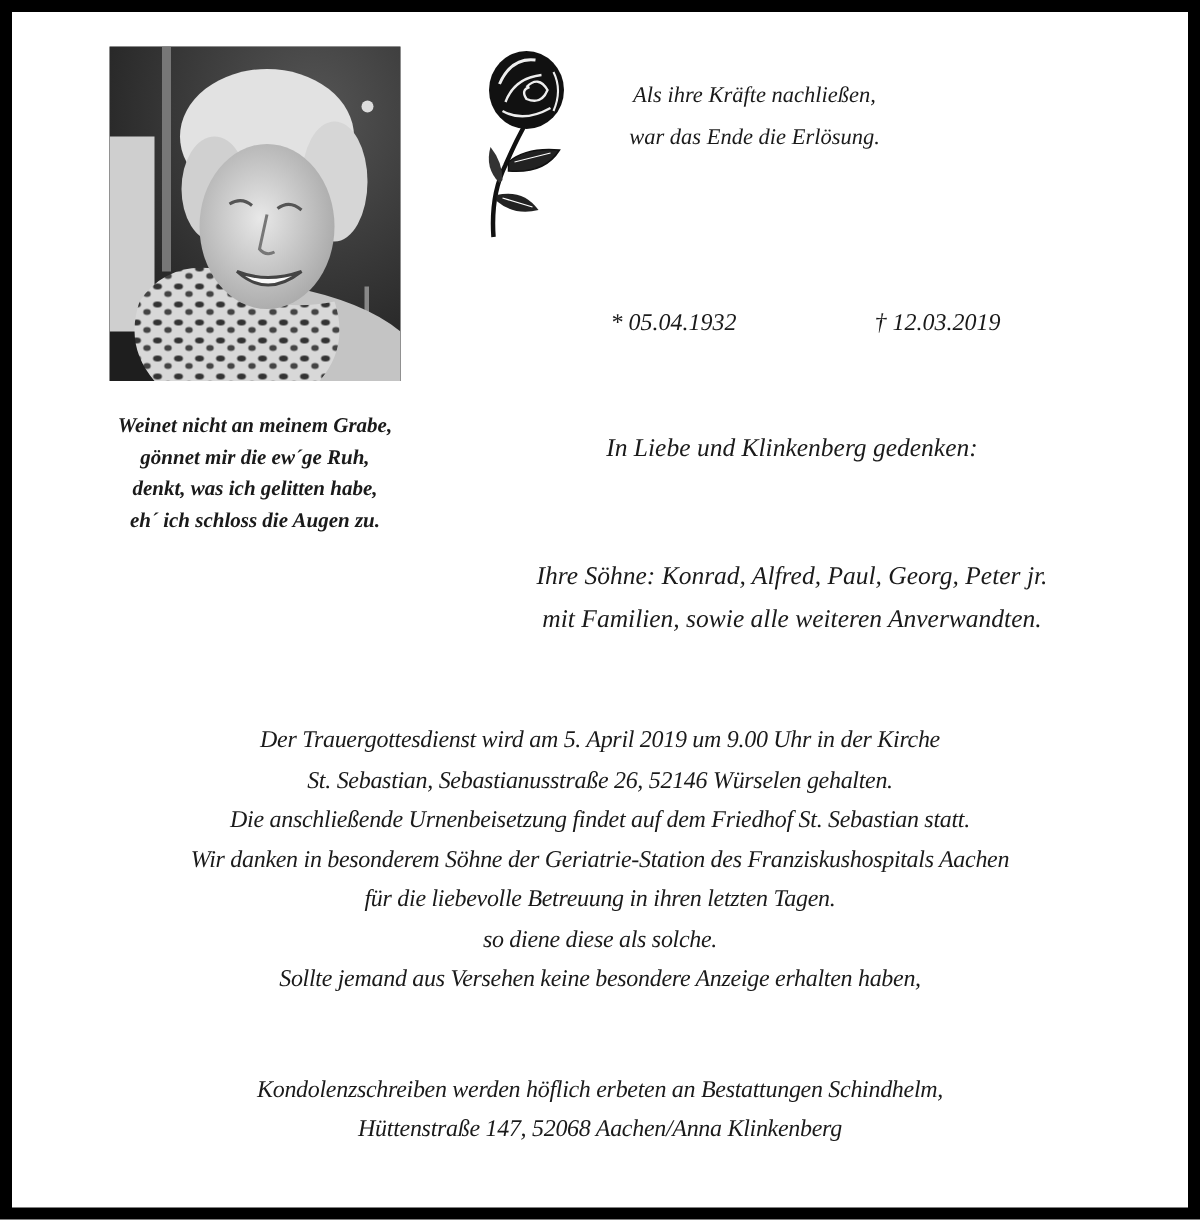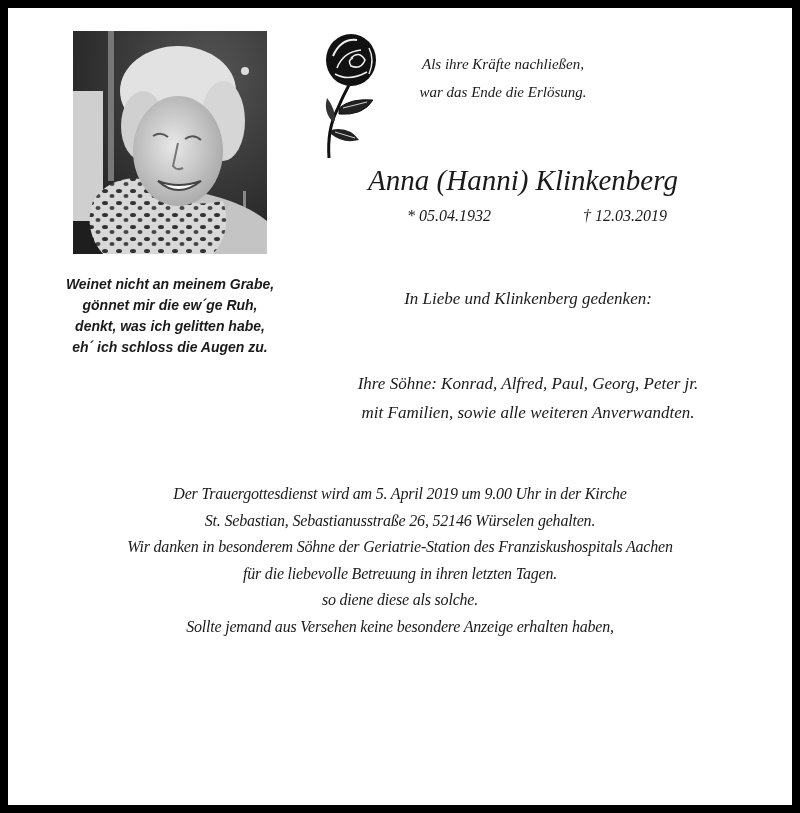--- a/index.html
+++ b/index.html
@@ -9,21 +9,21 @@
       background: #fff; color: #1a1a1a;
       font-family: "DejaVu Serif", "Liberation Serif", serif; font-style: italic;
     }
     .photo {
       position: absolute; left: 65px; top: 23px; width: 194px; height: 223px;
       background: #333; overflow: hidden;
     }
     .photo svg { display: block; }
     .poem-left {
       position: absolute; left: 30px; top: 266px; width: 264px; text-align: center;
-      font-family: Liberation Sans, sans-serif; font-size: 14px; line-height: 21px; font-weight: bold;
+      font-family: Liberation Serif, serif; font-size: 14px; line-height: 21px; font-weight: bold;
     }
     .rose { position: absolute; left: 313px; top: 22px; width: 60px; height: 130px; }
     .motto {
       position: absolute; left: 385px; top: 42px; width: 220px; text-align: center;
       font-family: "Liberation Serif", serif; font-size: 15px; line-height: 28px;
     }
     .name {
       position: absolute; left: 310px; top: 152px; width: 410px; text-align: center;
       font-family: "Liberation Serif", serif; font-size: 29px; line-height: 40px;
     }
@@ -120,35 +120,39 @@
       <path d="M14 44 Q28 52 46 42" stroke="#eee" stroke-width="1.6" fill="none"></path>
       <path d="M48 18 Q54 30 48 44" stroke="#eee" stroke-width="1.4" fill="none"></path>
     </svg>
   </div>
 
   <div class="motto">
     <span class="line">Als ihre Kräfte nachließen,</span>
     <span class="line">war das Ende die Erlösung.</span>
   </div>
 
-  <div class="name">Anna (Hanni) Klinkenberg</div>
 
   <div class="dates">
     <span>* 05.04.1932</span><span class="gap"></span><span>† 12.03.2019</span>
   </div>
 
   <div class="remember">In Liebe und Klinkenberg gedenken:</div>
   <div class="family">
     <span class="line">Ihre Söhne: Konrad, Alfred, Paul, Georg, Peter jr.</span>
     <span class="line">mit Familien, sowie alle weiteren Anverwandten.</span>
   </div>
 
   <div class="notice">
     <span class="line">Der Trauergottesdienst wird am 5. April 2019 um 9.00 Uhr in der Kirche</span>
     <span class="line">St. Sebastian, Sebastianusstraße 26, 52146 Würselen gehalten.</span>
+    <span class="line">Die anschließende Urnenbeisetzung findet auf dem Friedhof St. Sebastian statt.</span>
     <span class="line">Wir danken in besonderem Söhne der Geriatrie-Station des Franziskushospitals Aachen</span>
     <span class="line">für die liebevolle Betreuung in ihren letzten Tagen.</span>
     <span class="line">so diene diese als solche.</span>
     <span class="line">Sollte jemand aus Versehen keine besondere Anzeige erhalten haben,</span>
   </div>
 
+  <div class="condolence">
+    <span class="line">Kondolenzschreiben werden höflich erbeten an Bestattungen Schindhelm,</span>
+    <span class="line">Hüttenstraße 147, 52068 Aachen/Anna Klinkenberg</span>
+  </div>
 
 </div>
 
 </body></html>

